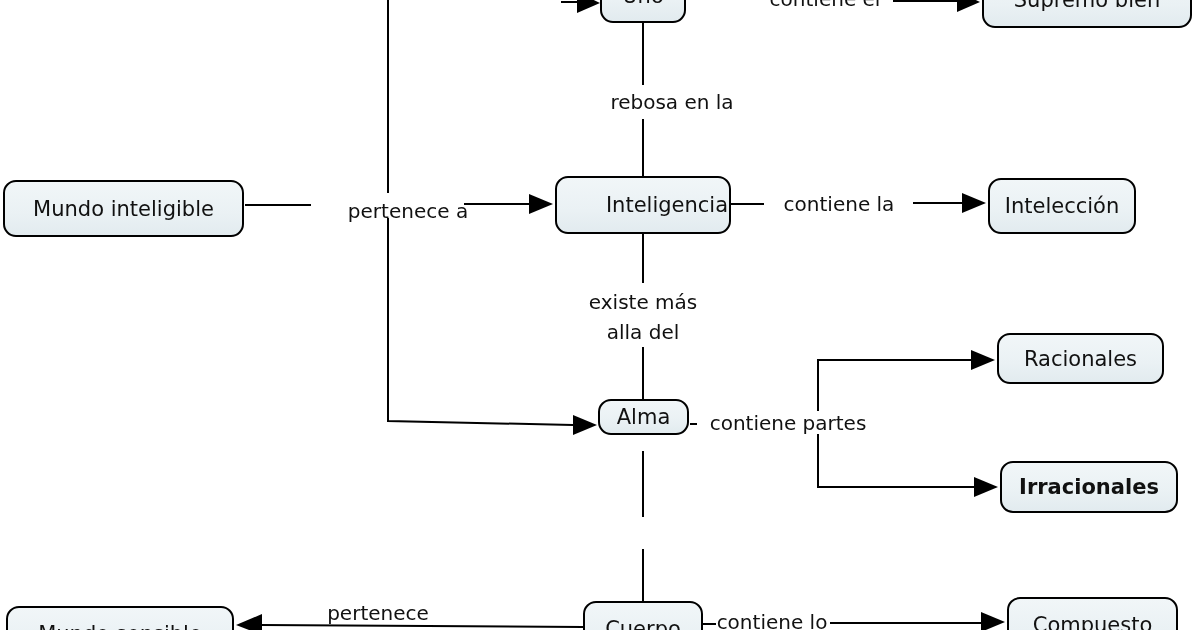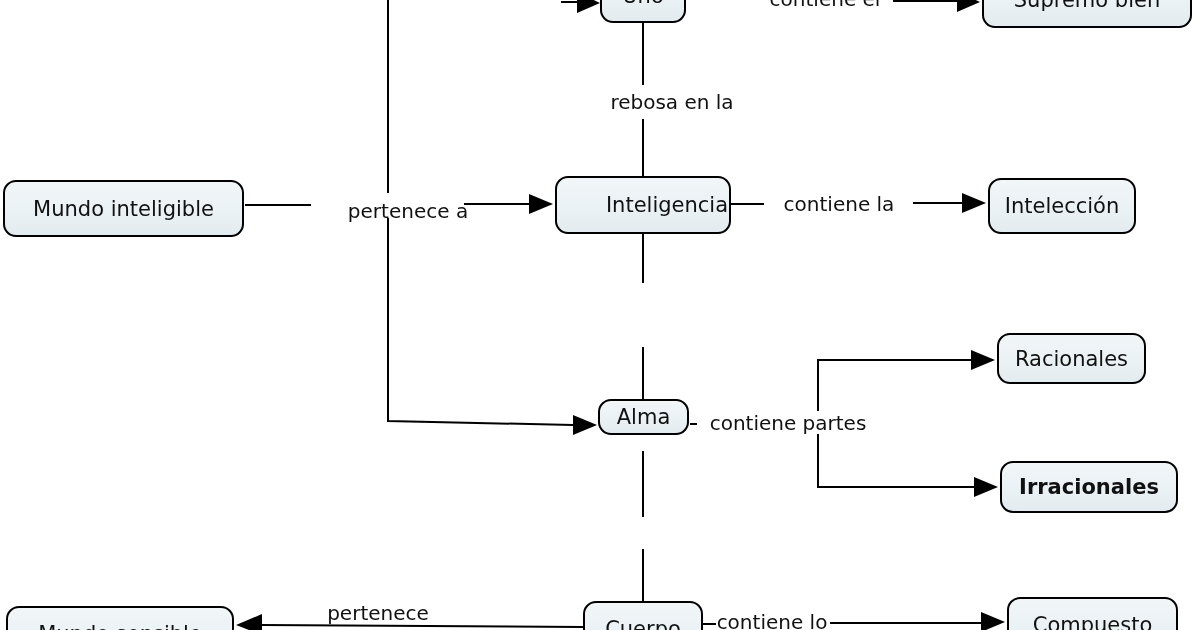--- a/index.html
+++ b/index.html
@@ -110,38 +110,40 @@
   <div class="node" style="left:982px; top:-29px; width:210px; height:57px;">Supremo bien</div>
 
   <div class="node" style="left:3px; top:180px; width:241px; height:57px;">Mundo inteligible</div>
 
   <div class="node" style="left:555px; top:176px; width:176px; height:58px;padding-left:48px;">Inteligencia</div>
 
   <div class="node" style="left:988px; top:178px; width:148px; height:56px;">Intelección</div>
 
   <div class="node" style="left:598px; top:399px; width:91px; height:36px;">Alma</div>
 
-  <div class="node" style="left:997px; top:333px; width:149px; height:51px;">Racionales</div>
+  <div class="node" style="left:997px; top:333px; width:167px; height:51px;">Racionales</div>
 
   <div class="node" style="left:1000px; top:461px; width:178px; height:52px;font-weight:bold;">Irracionales</div>
 
   <div class="node" style="left:6px; top:606px; width:228px; height:56px;">Mundo sensible</div>
 
   <div class="node" style="left:583px; top:601px; width:120px; height:56px;">Cuerpo</div>
 
   <div class="node" style="left:1007px; top:597px; width:171px; height:56px;">Compuesto</div>
 
   <div class="edge-label" style="left:825px; top:-13px;">contiene el</div>
 
   <div class="edge-label" style="left:672px; top:90px;">rebosa en la</div>
 
   <div class="edge-label" style="left:388px; top:199px;margin-left:20px;">pertenece a</div>
 
   <div class="edge-label" style="left:839px; top:192px;">contiene la</div>
 
+  <div class="edge-label" style="left:643px; top:287px; line-height:30px;">existe más
+alla del</div>
 
   <div class="edge-label" style="left:788px; top:411px;">contiene partes</div>
 
 
   <div class="edge-label" style="left:378px; top:601px;">pertenece</div>
 
   <div class="edge-label" style="left:772px; top:610px;">contiene lo</div>
 
 </div>
 

